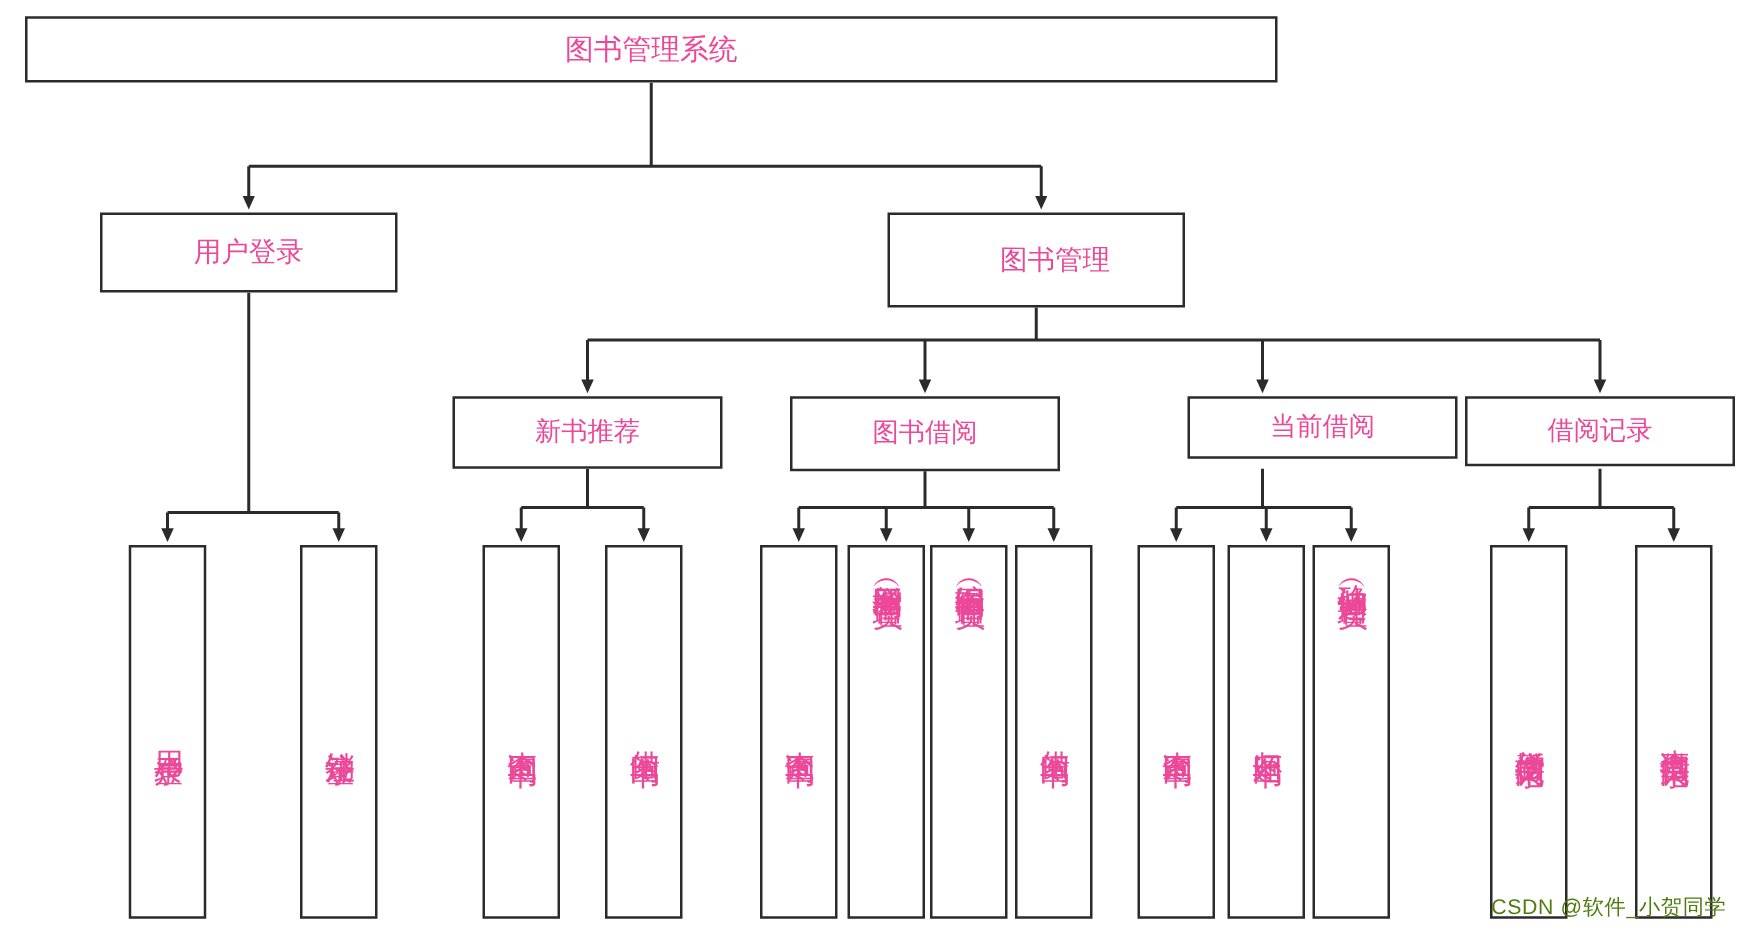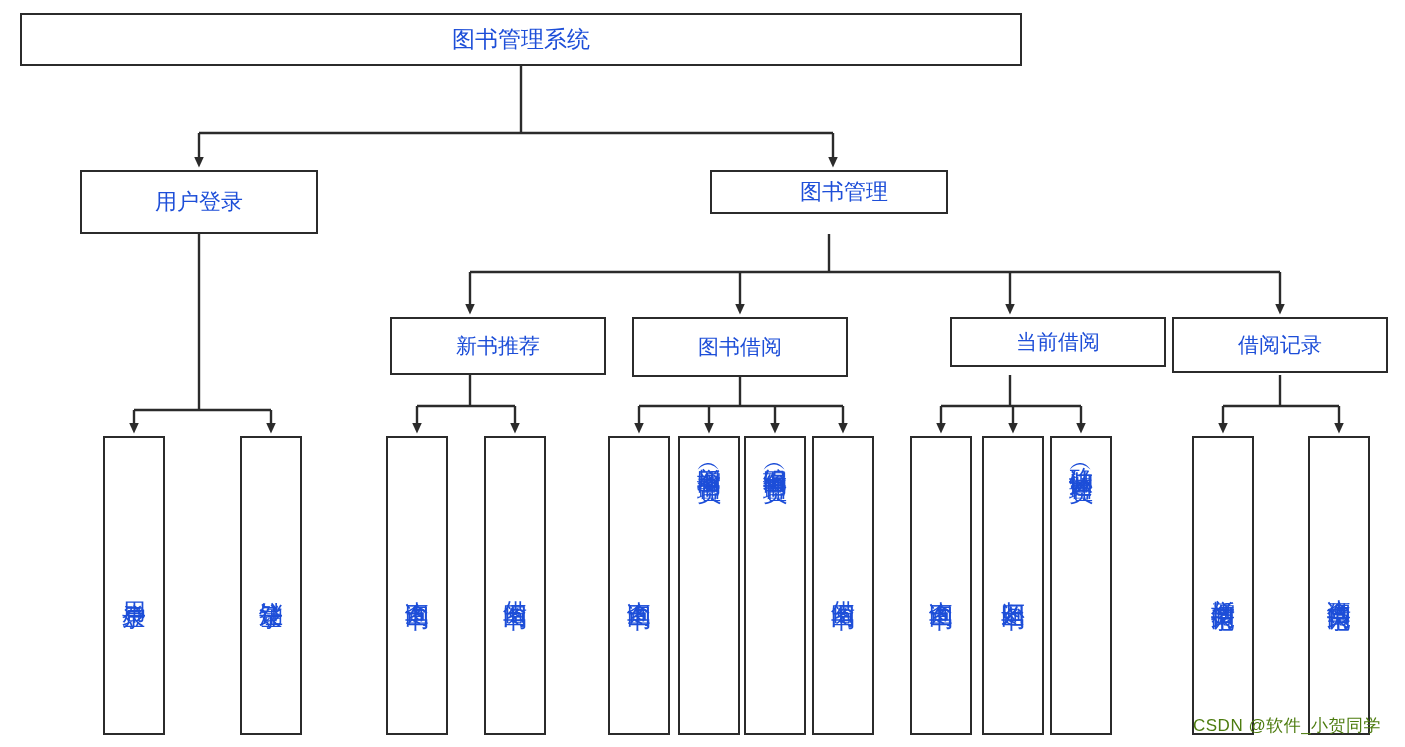--- a/index.html
+++ b/index.html
@@ -33,21 +33,21 @@
     display: flex;
     align-items: center;
     justify-content: center;
     color: #2b2b2b;
     z-index: 2;
   }
   .node .lbl {
     display: block;
     text-align: right;
     line-height: 1.12;
-    color: #1d4ed8;
+    color: #ec4899;
     white-space: nowrap;
   }
   
   .node.root { font-size: 23px; }
   .node.lvl2 { font-size: 22px; }
   .node.lvl3 { font-size: 21px; }
   
   .node.leaf .lbl {
     writing-mode: vertical-rl;
     text-orientation: upright;
@@ -127,25 +127,25 @@
     </g>
   </svg>
 
   <div class="node root" style="left:20px;top:13px;width:1002px;height:53px;">
     <span class="lbl">图书管理系统</span>
   </div>
 
   <div class="node lvl2" style="left:80px;top:170px;width:238px;height:64px;">
     <span class="lbl">用户登录</span>
   </div>
-  <div class="node lvl2" style="left:710px;top:170px;width:238px;height:44px;padding-left:30px;">
+  <div class="node lvl2" style="left:710px;top:170px;width:238px;height:76px;padding-left:30px;">
     <span class="lbl">图书管理</span>
   </div>
 
-  <div class="node lvl3" style="left:362px;top:317px;width:216px;height:58px;margin-left:28px;">
+  <div class="node lvl3" style="left:362px;top:317px;width:216px;height:58px;">
     <span class="lbl">新书推荐</span>
   </div>
   <div class="node lvl3" style="left:632px;top:317px;width:216px;height:60px;">
     <span class="lbl">图书借阅</span>
   </div>
   <div class="node lvl3" style="left:950px;top:317px;width:216px;height:50px;">
     <span class="lbl">当前借阅</span>
   </div>
   <div class="node lvl3" style="left:1172px;top:317px;width:216px;height:56px;">
     <span class="lbl">借阅记录</span>

